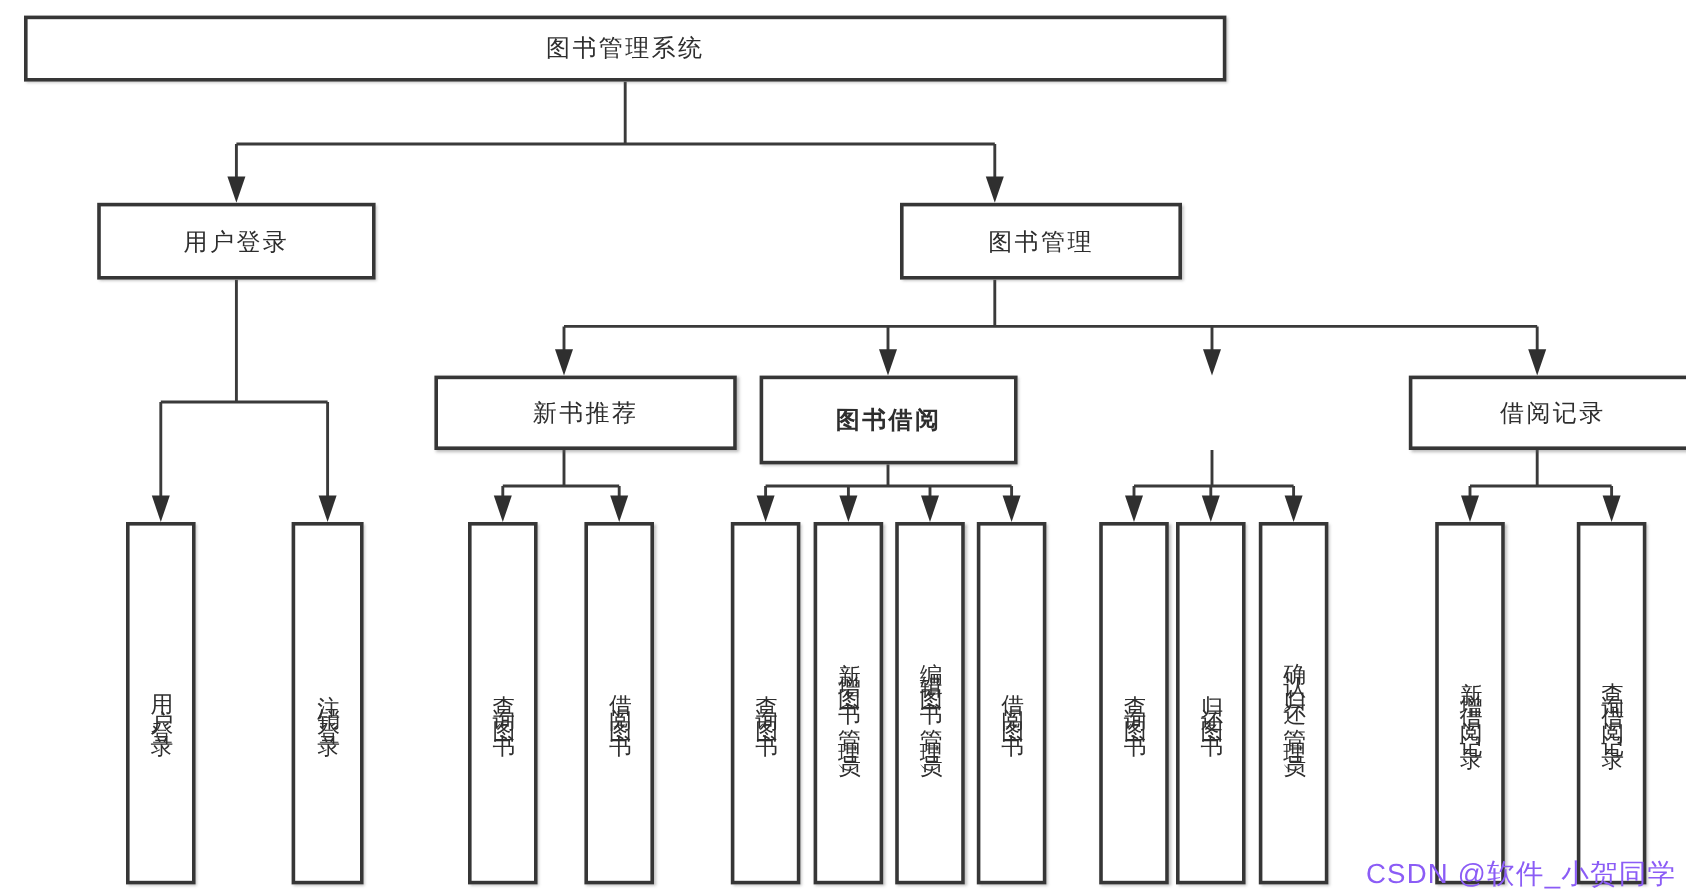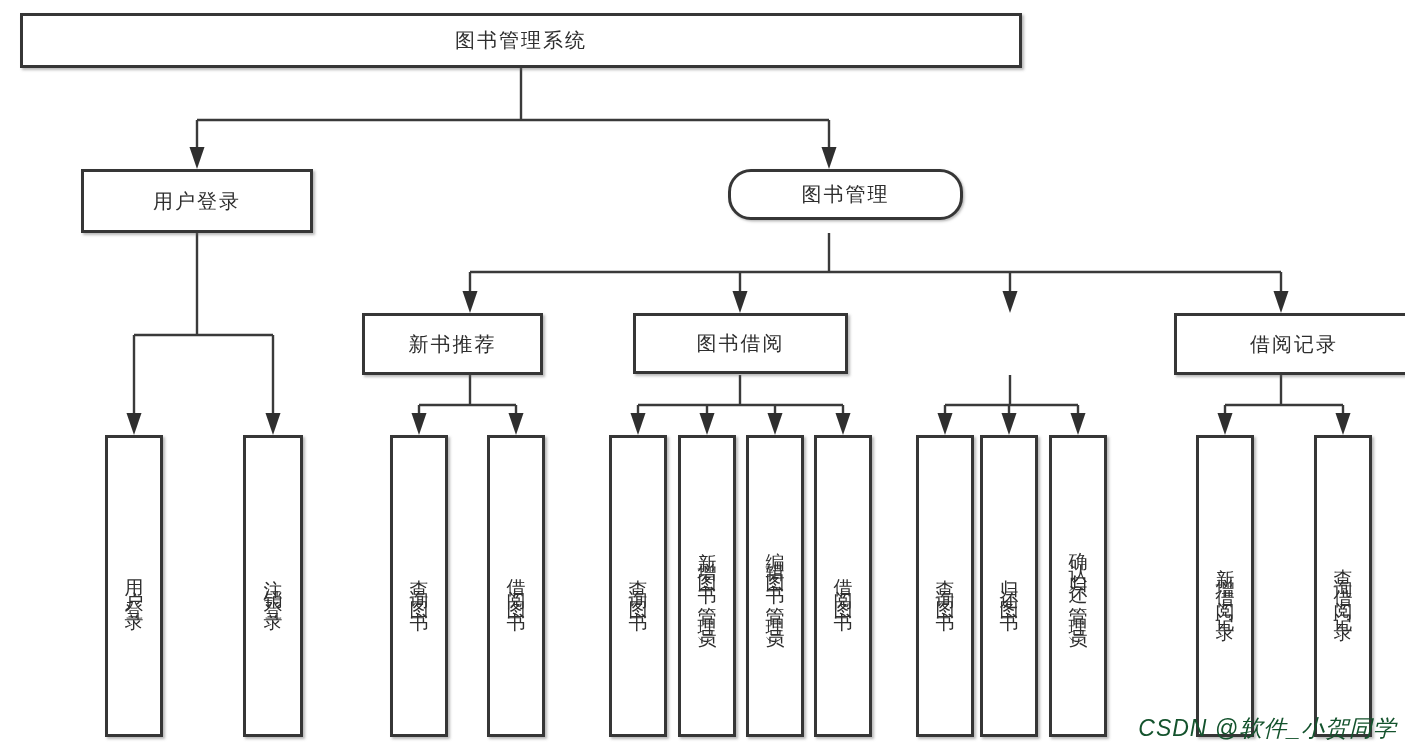--- a/index.html
+++ b/index.html
@@ -28,24 +28,23 @@
     text-orientation:mixed;
     font-size:19px;
     letter-spacing:11px;
     line-height:1.15;
     white-space:nowrap;
   }
   .watermark {
     position:absolute;
     right:8px; bottom:3px;
     font-size:23px;
-    color:#14532d;
+    color:#8b5cf6;
     letter-spacing:1px;
     white-space:nowrap;
-    font-style:italic;
   }
 </style>
 </head>
 <body>
 
 <div class="canvas">
 
   <svg class="wires" viewBox="0 0 1405 747" xmlns="http://www.w3.org/2000/svg">
     <g stroke="#3a3a3a" stroke-width="2.4" fill="none">
 
@@ -86,28 +85,28 @@
     </g>
   </svg>
 
   <div class="node root" style="left:20px; top:13px; width:1002px; height:55px;">
     <span class="lbl">图书管理系统</span>
   </div>
 
   <div class="node" style="left:81px; top:169px; width:232px; height:64px;">
     <span class="lbl">用户登录</span>
   </div>
-  <div class="node" style="left:728px; top:169px; width:235px; height:51px;border-radius:23px;">
+  <div class="node" style="left:750px; top:169px; width:235px; height:64px;">
     <span class="lbl">图书管理</span>
   </div>
 
-  <div class="node" style="left:362px; top:313px; width:181px; height:62px;">
+  <div class="node" style="left:362px; top:313px; width:252px; height:62px;">
     <span class="lbl">新书推荐</span>
   </div>
-  <div class="node" style="left:633px; top:313px; width:215px; height:61px;">
+  <div class="node" style="left:633px; top:313px; width:215px; height:74px;font-weight:bold;">
     <span class="lbl">图书借阅</span>
   </div>
   <div class="node" style="left:1174px; top:313px; width:240px; height:62px;">
     <span class="lbl">借阅记录</span>
   </div>
 
   <div class="node vnode" style="left:105px; top:435px; width:58px; height:302px;">
     <span class="lbl">用户登录</span>
   </div>
   <div class="node vnode" style="left:243px; top:435px; width:60px; height:302px;">

